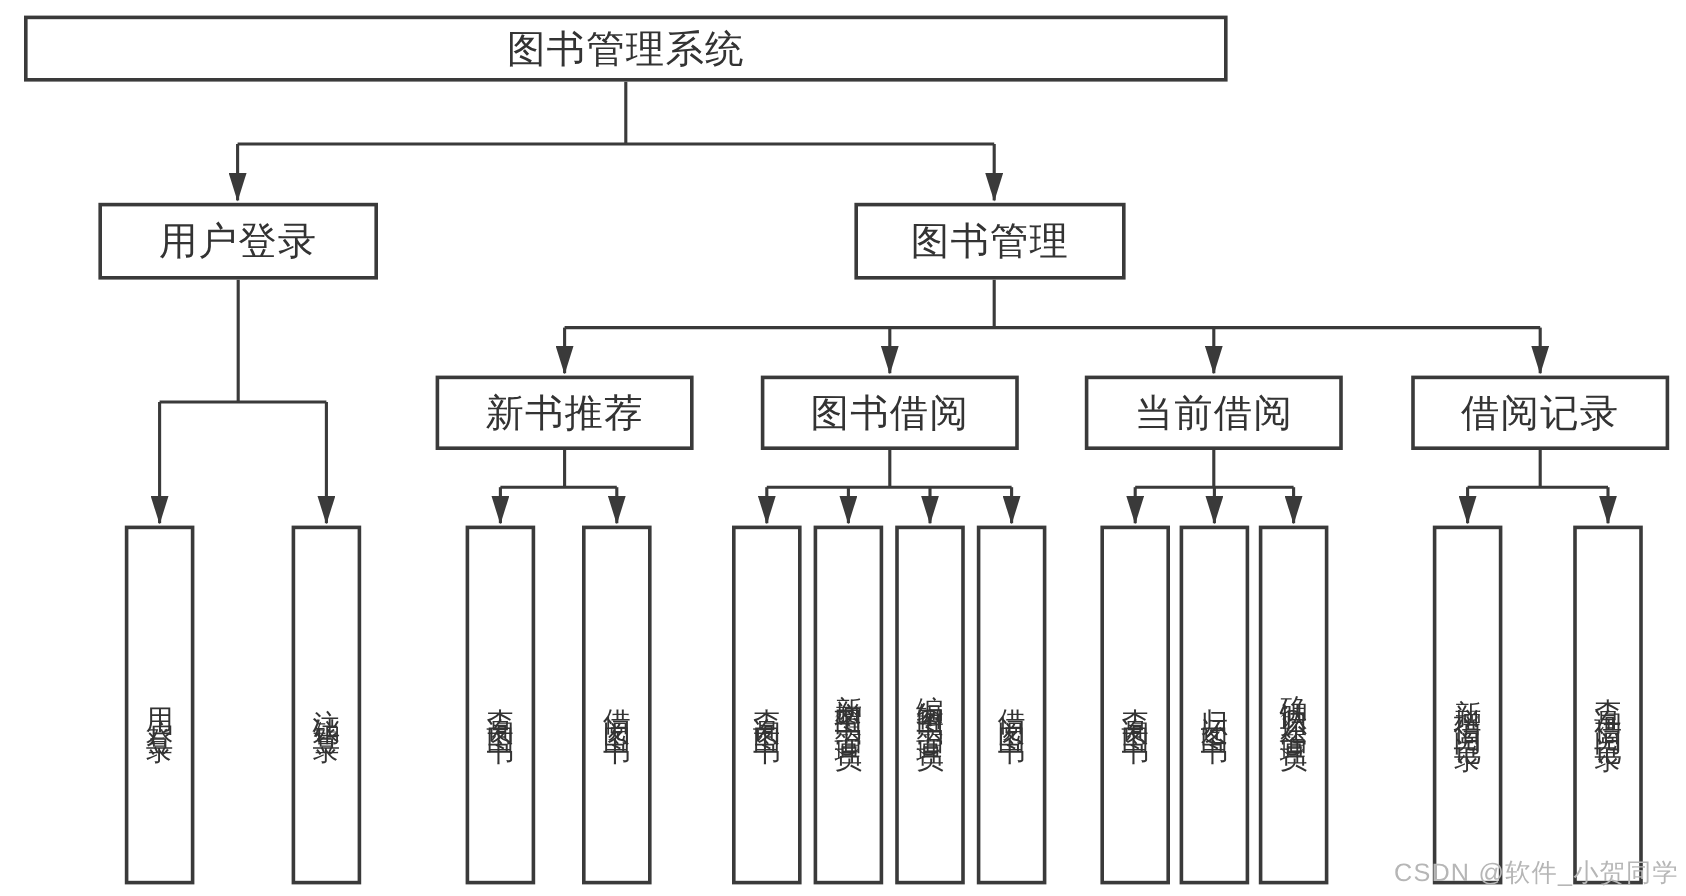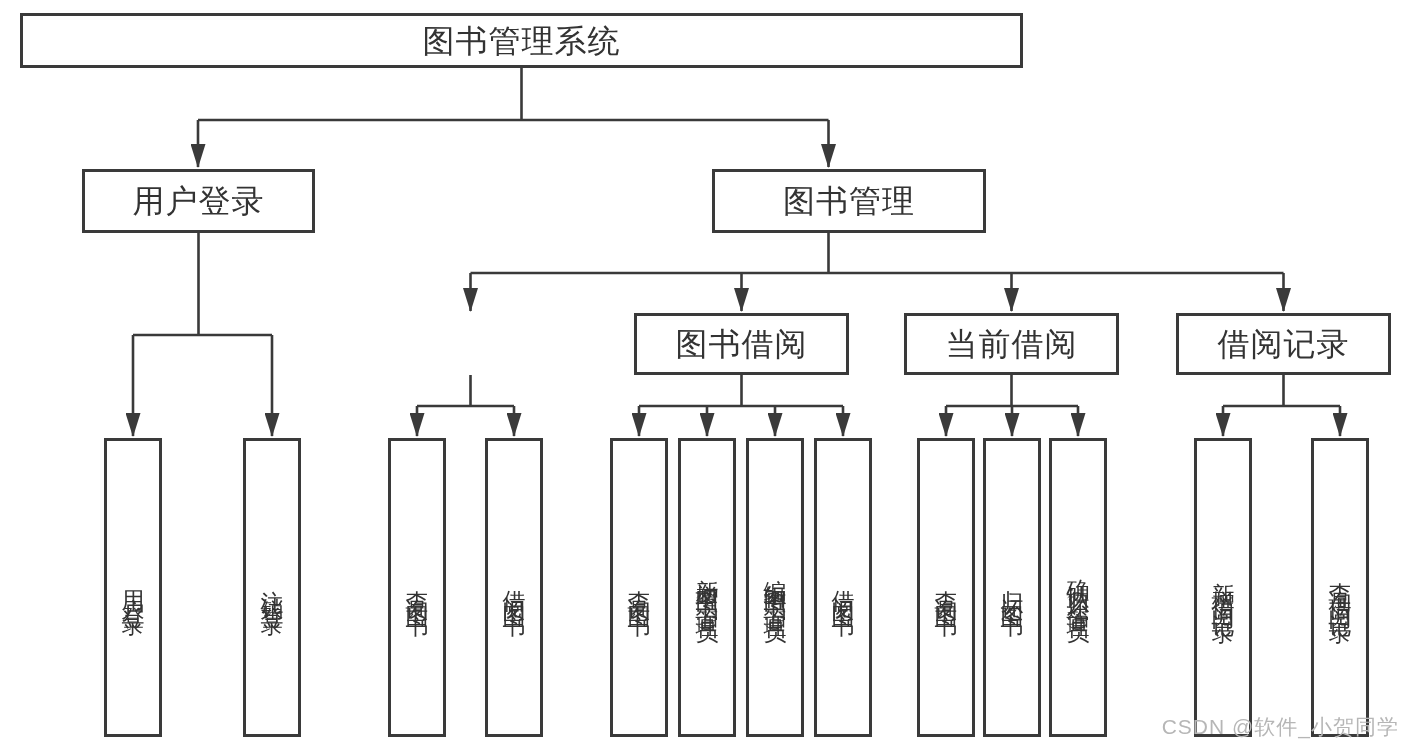--- a/index.html
+++ b/index.html
@@ -33,21 +33,21 @@
     writing-mode: vertical-rl;
     text-orientation: mixed;
     font-size: 23px;
     letter-spacing: 8px;
     line-height: 1;
   }
   
   .n-root  { left: 20px;   top: 13px;  width: 1003px; height: 55px; }
   
   .n-l2a   { left: 82px;   top: 169px; width: 233px;  height: 64px; }
-  .n-l2b   { left: 712px;  top: 169px; width: 274px;  height: 64px; }
+  .n-l2b   { left: 712px;  top: 169px; width: 226px;  height: 64px; }
   
   .l3      { top: 313px; height: 62px; width: 215px; }
   .n-l3a   { left: 363px; }
   .n-l3b   { left: 634px; }
   .n-l3c   { left: 904px; }
   .n-l3d   { left: 1176px; }
   
   .l4      { top: 438px; height: 299px; width: 58px; }
   .n-a1 { left: 104px; }
   .n-a2 { left: 243px; }
@@ -116,20 +116,21 @@
       <path d="M1223,406 V436" marker-end="url(#arw)"></path>
       <path d="M1340,406 V436" marker-end="url(#arw)"></path>
     </g>
   </svg>
 
   <div class="box n-root h-label">图书管理系统</div>
 
   <div class="box n-l2a h-label">用户登录</div>
   <div class="box n-l2b h-label">图书管理</div>
 
+  <div class="box l3 n-l3a h-label">新书推荐</div>
   <div class="box l3 n-l3b h-label">图书借阅</div>
   <div class="box l3 n-l3c h-label">当前借阅</div>
   <div class="box l3 n-l3d h-label">借阅记录</div>
 
   <div class="box l4 n-a1">
     <span class="v-label t">用户登录</span>
   </div>
   <div class="box l4 n-a2">
     <span class="v-label t">注销登录</span>
   </div>

